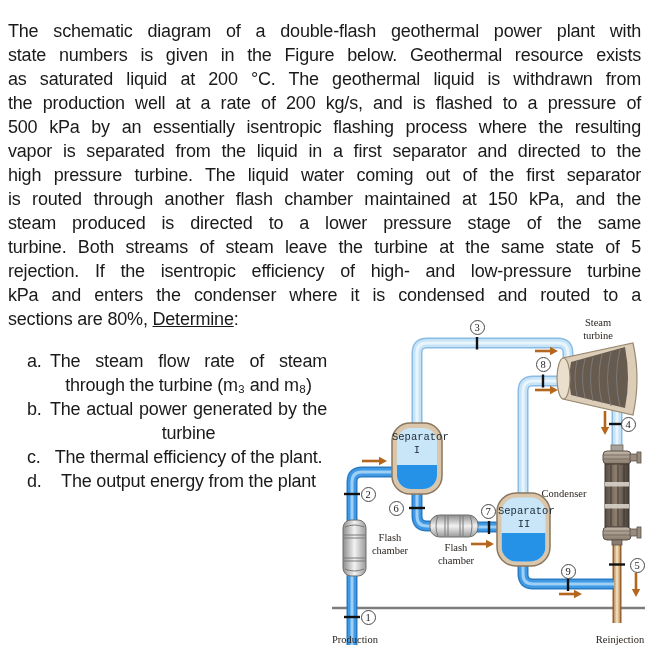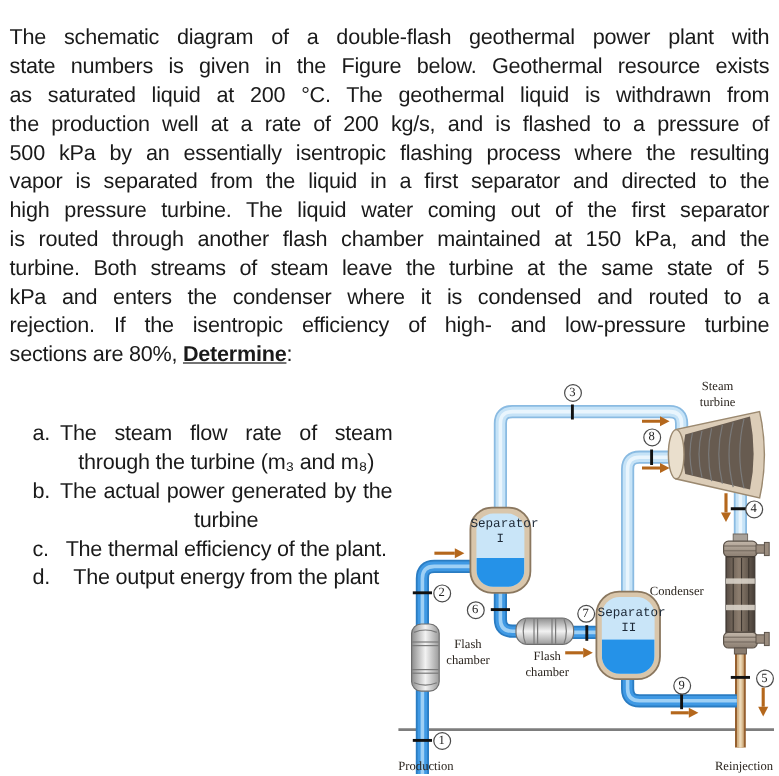--- a/index.html
+++ b/index.html
@@ -3,21 +3,21 @@
 <meta charset="utf-8">
 <style>
   html,body{margin:0;padding:0;background:#ffffff;}
   .page{position:relative;width:649px;height:647px;background:#fff;overflow:hidden;
         font-family:"Liberation Sans","DejaVu Sans",sans-serif;color:#1a1a1a;margin-top:16px;}
   
   .problem{position:absolute;left:8px;top:3px;width:633px;font-size:18px;
            letter-spacing:-0.2px;line-height:24px;}
   .p-line{text-align:justify;text-align-last:justify;}
   .p-line.last{text-align:left;text-align-last:auto;white-space:nowrap;}
-  .determine{font-weight:bold;text-decoration:underline;}
+  .determine{font-weight:normal;text-decoration:underline;}
   
   .questions{position:absolute;left:27px;top:333px;width:300px;font-size:18px;
              letter-spacing:-0.2px;line-height:24px;}
   .q-item{display:flex;}
   .q-marker{width:23px;flex:0 0 23px;}
   .q-text{flex:1;}
   .q-line{text-align:justify;text-align-last:justify;}
   .q-line.last{text-align:center;text-align-last:auto;white-space:nowrap;}
   
   .diagram{position:absolute;left:330px;top:295px;width:319px;height:352px;}
@@ -51,23 +51,24 @@
 
   <div class="problem">
     <div class="p-line">The schematic diagram of a double-flash geothermal power plant with</div>
     <div class="p-line">state numbers is given in the Figure below. Geothermal resource exists</div>
     <div class="p-line">as saturated liquid at 200 °C. The geothermal liquid is withdrawn from</div>
     <div class="p-line">the production well at a rate of 200 kg/s, and is flashed to a pressure of</div>
     <div class="p-line">500 kPa by an essentially isentropic flashing process where the resulting</div>
     <div class="p-line">vapor is separated from the liquid in a first separator and directed to the</div>
     <div class="p-line">high pressure turbine. The liquid water coming out of the first separator</div>
     <div class="p-line">is routed through another flash chamber maintained at 150 kPa, and the</div>
+    <div class="p-line">steam produced is directed to a lower pressure stage of the same</div>
     <div class="p-line">turbine. Both streams of steam leave the turbine at the same state of 5</div>
+    <div class="p-line">rejection. If the isentropic efficiency of high- and low-pressure turbine</div>
     <div class="p-line">kPa and enters the condenser where it is condensed and routed to a</div>
-    <div class="p-line">rejection. If the isentropic efficiency of high- and low-pressure turbine</div>
     <div class="p-line last"><span>sections are 80%, </span><span class="determine">Determine</span><span>:</span></div>
   </div>
 
   <div class="questions">
     <div class="q-item">
       <div class="q-marker">a.</div>
       <div class="q-text">
         <div class="q-line">The steam flow rate of steam</div>
         <div class="q-line last">through the turbine (m₃ and m₈)</div>
       </div>

